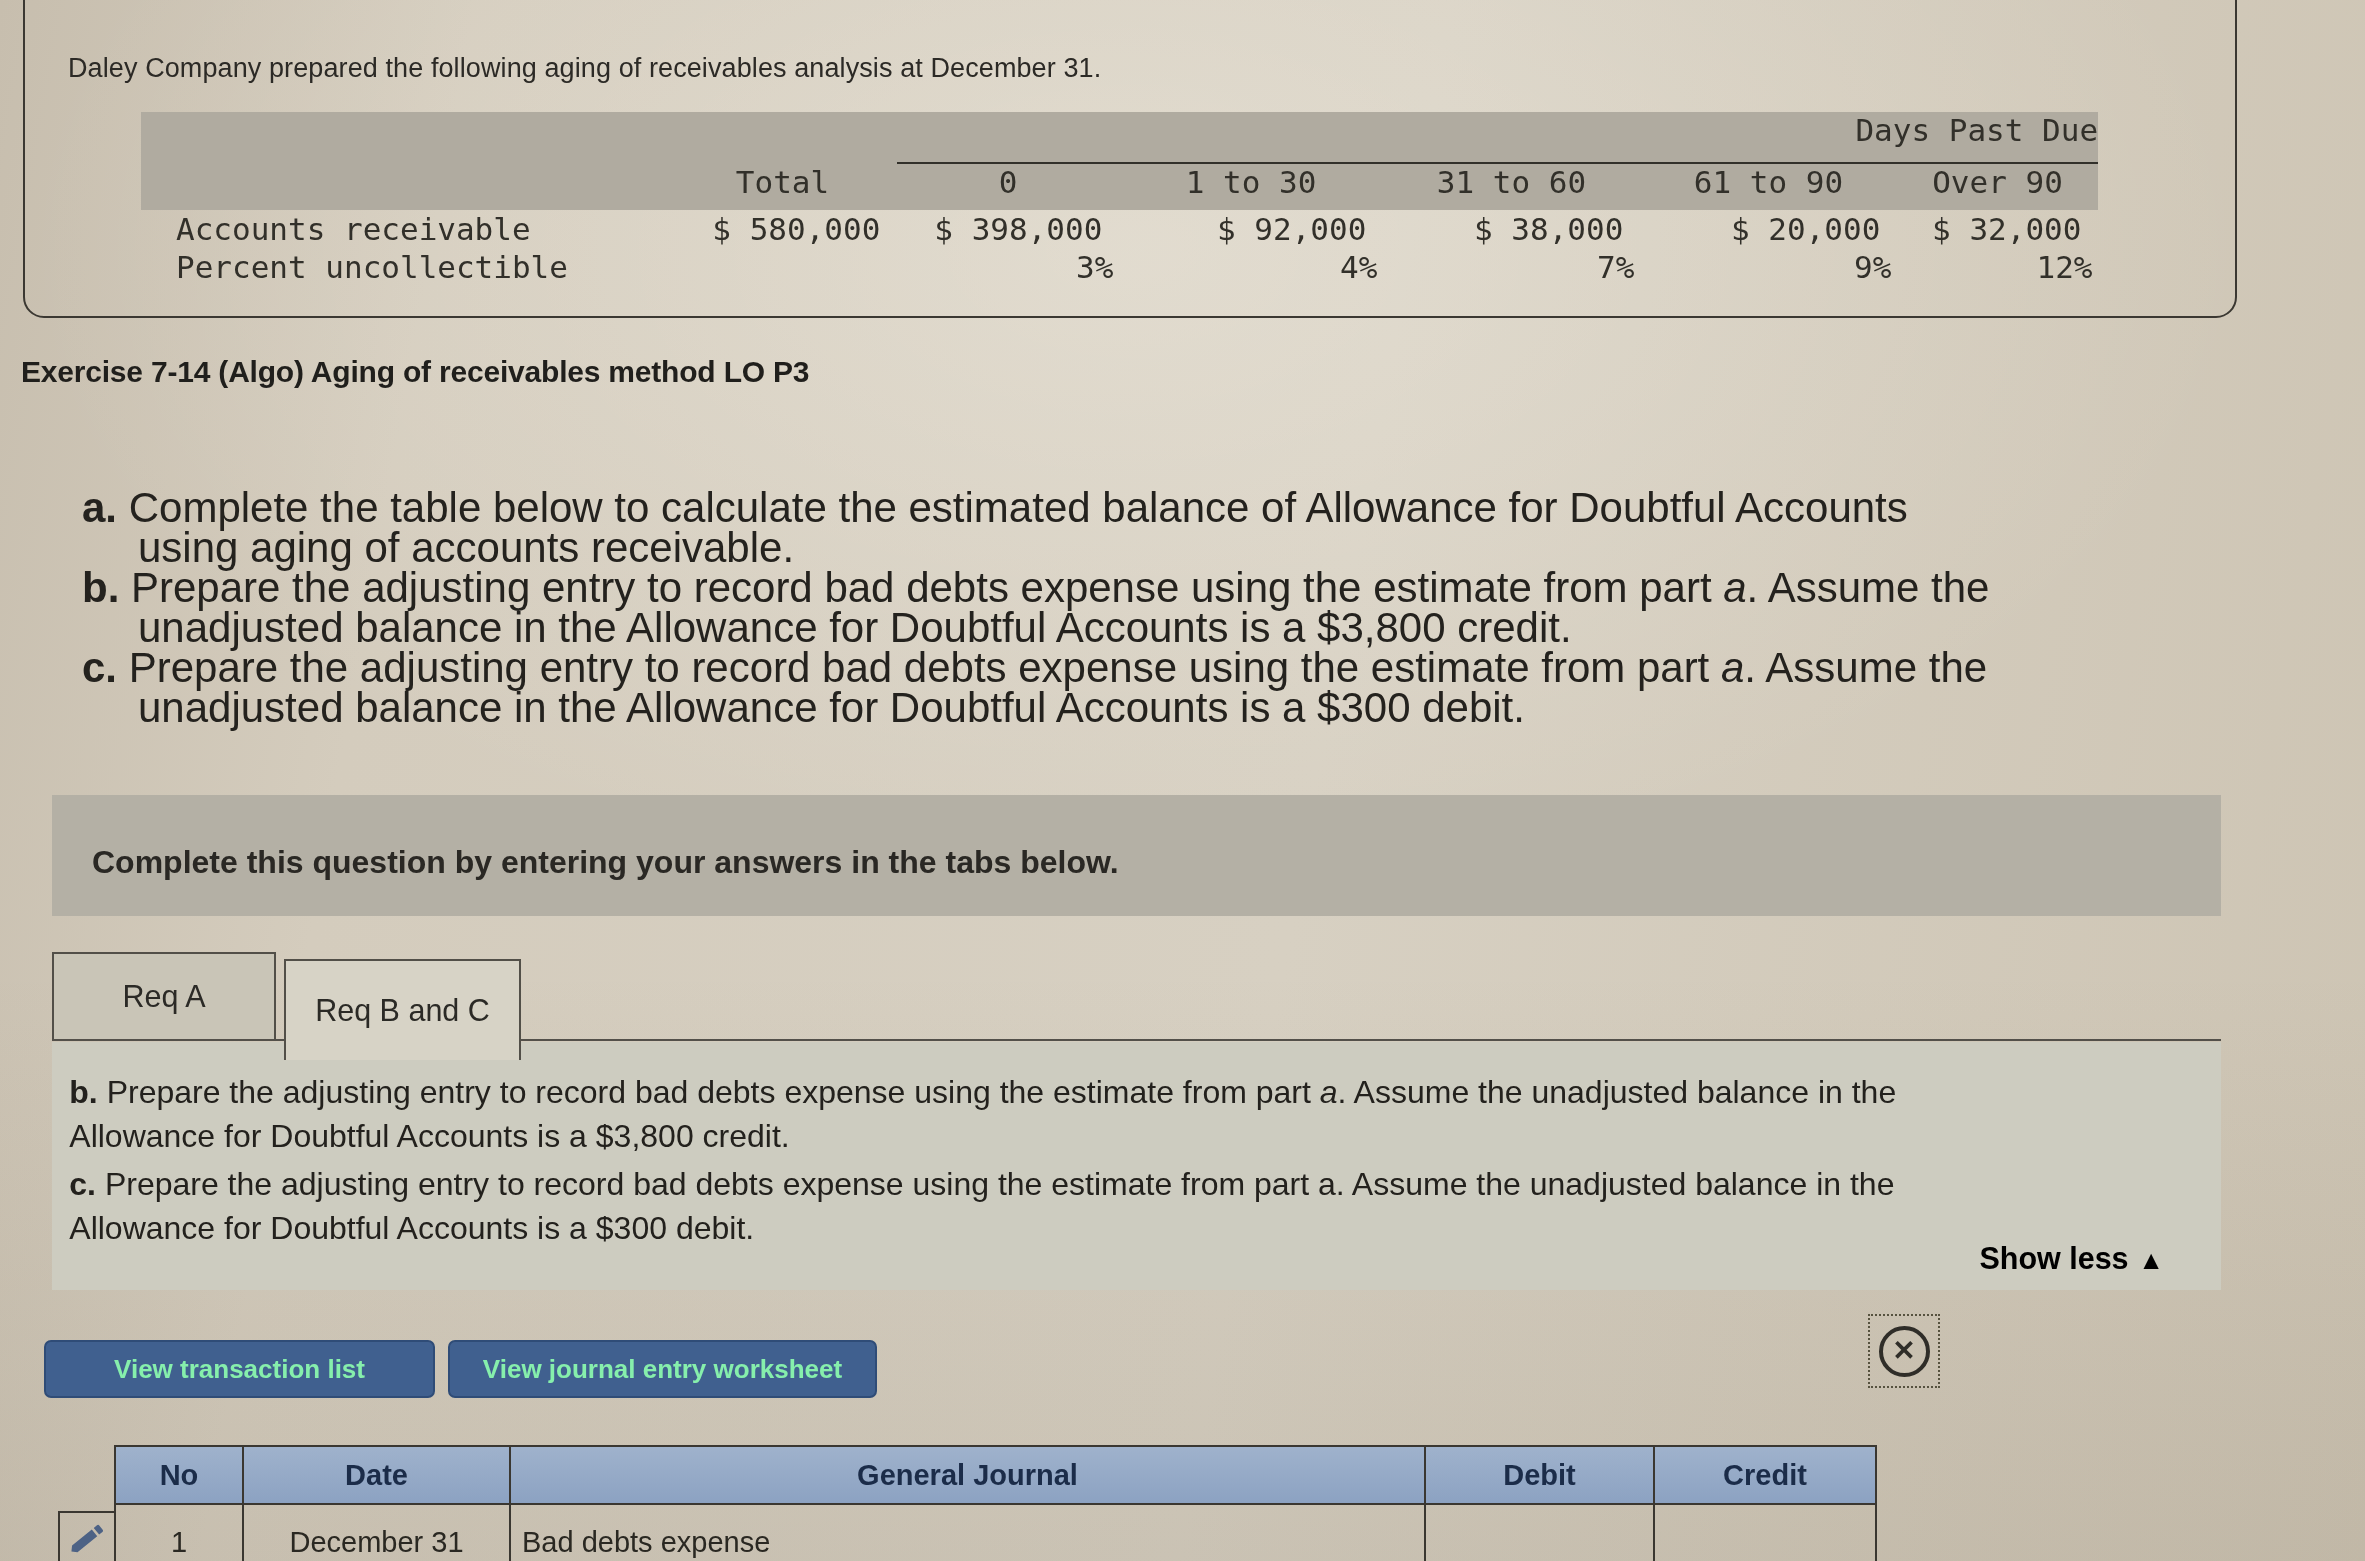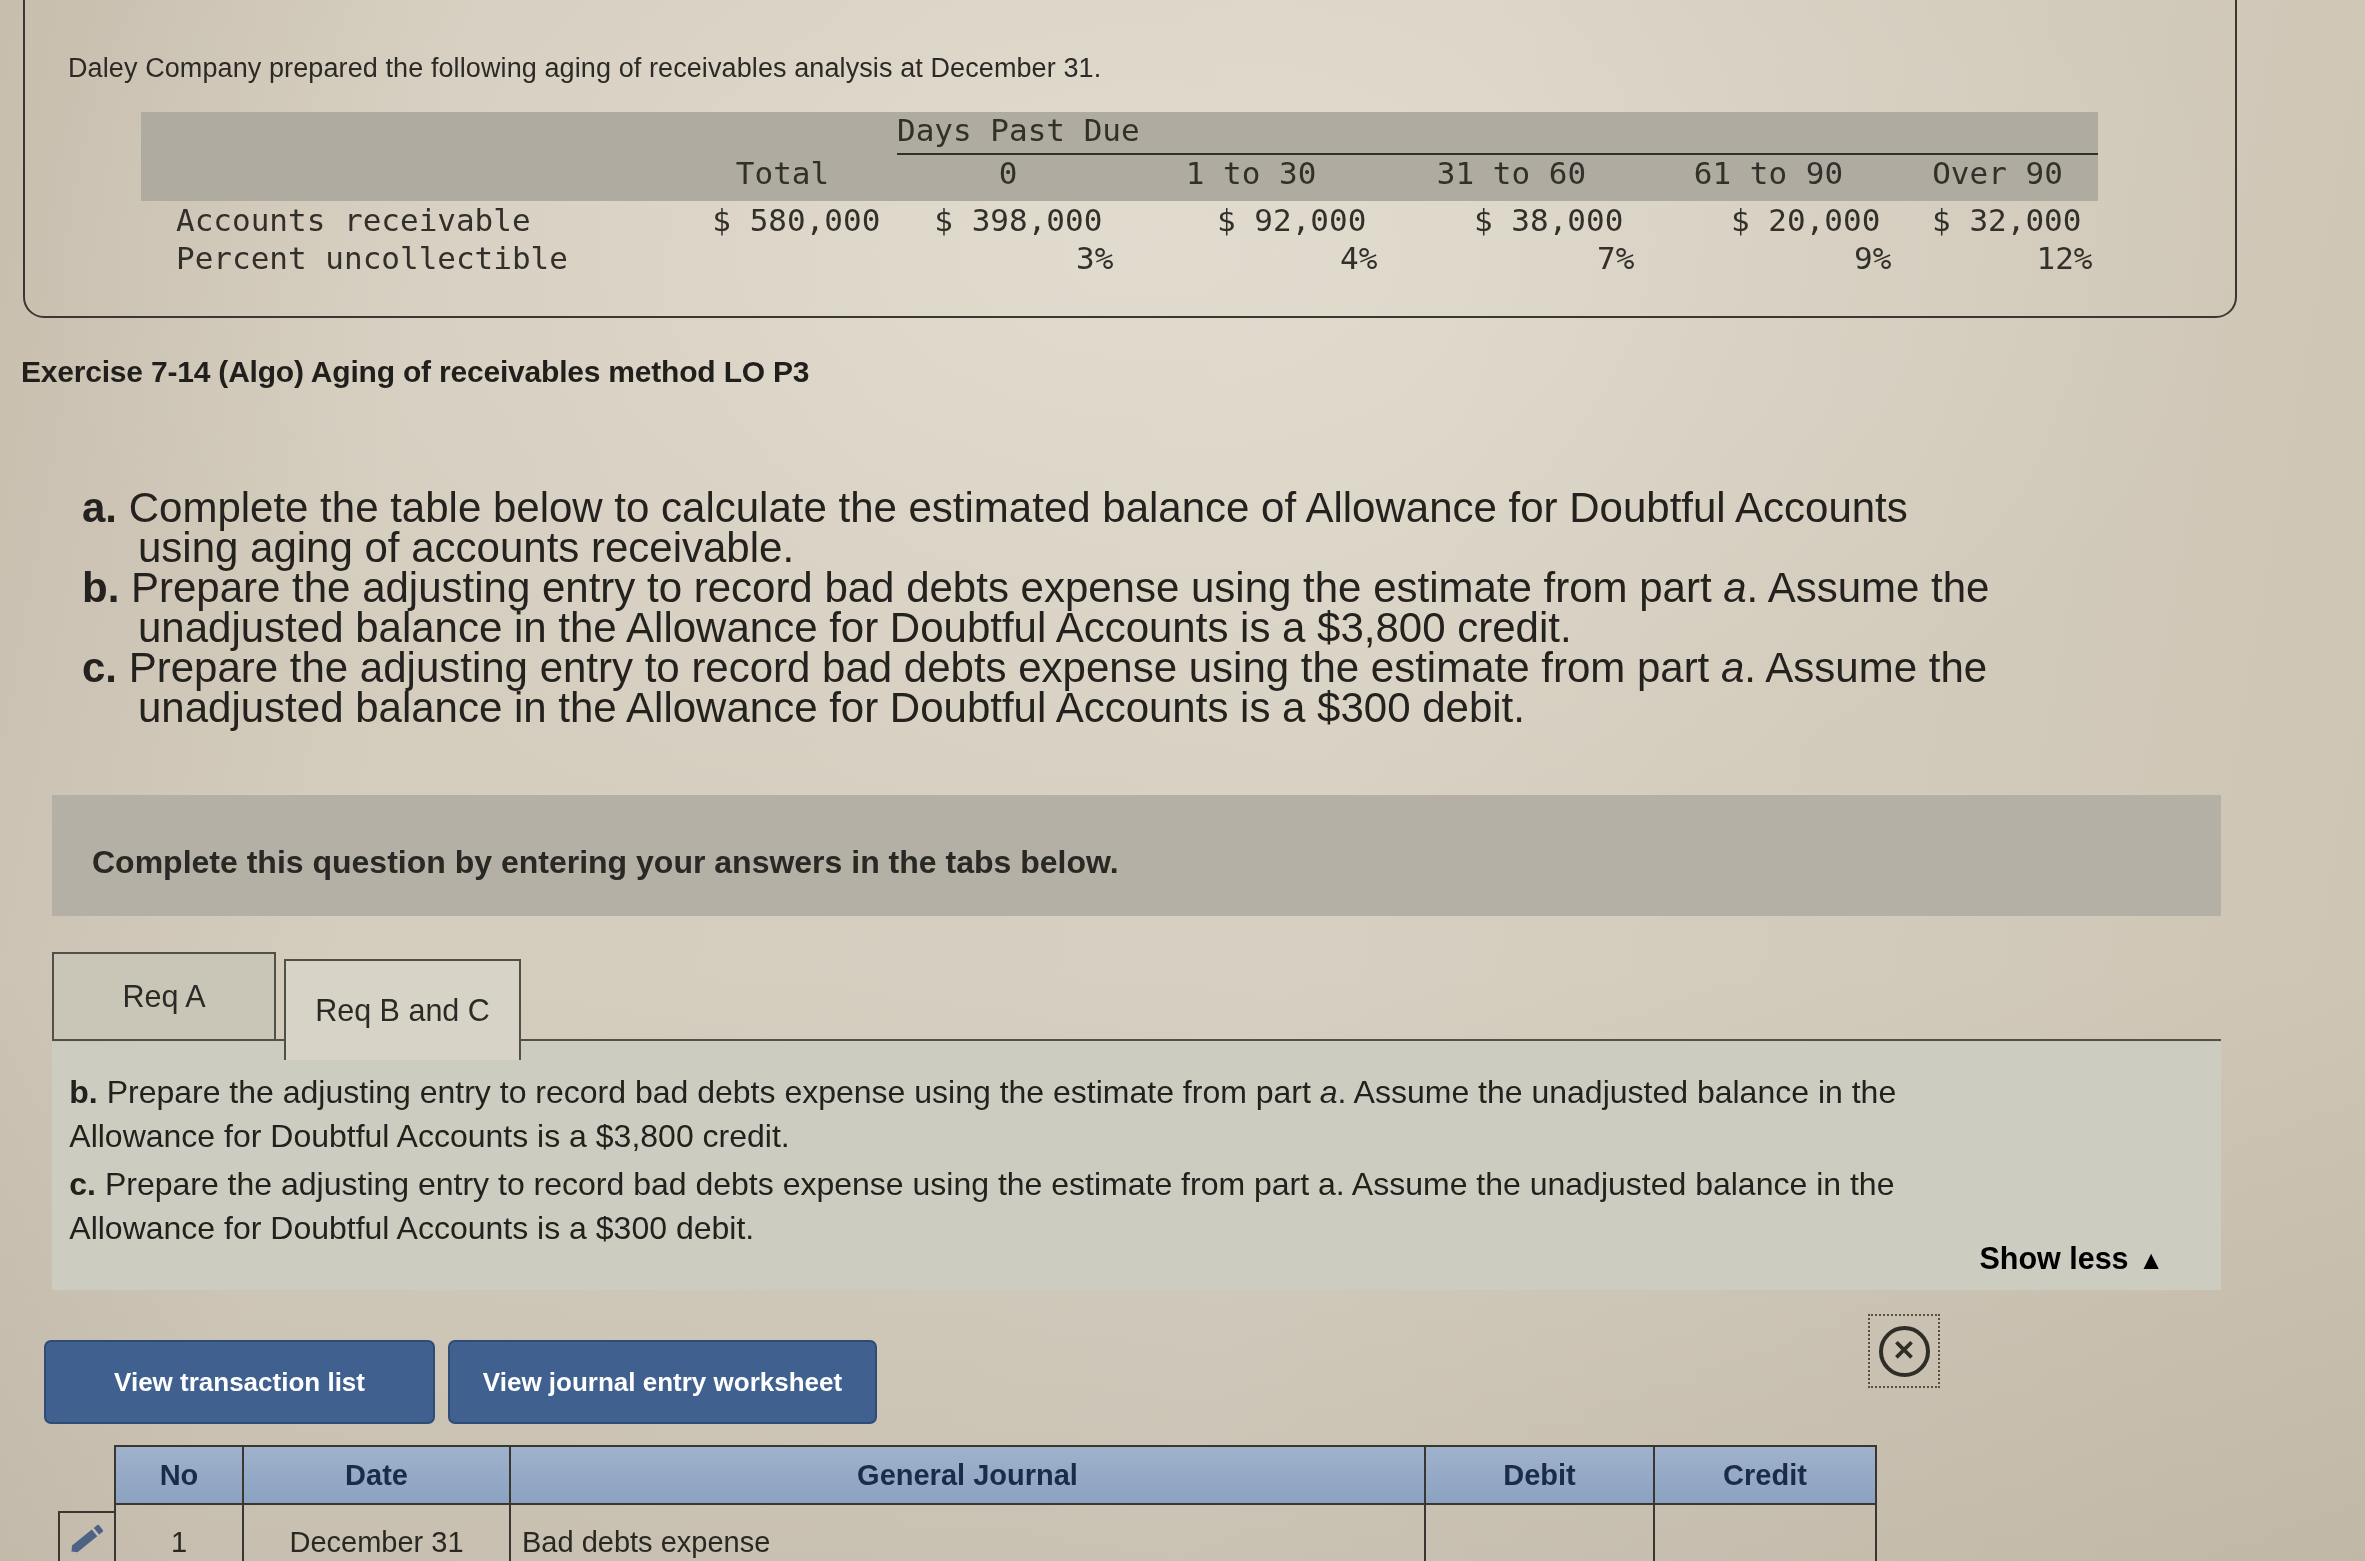--- a/index.html
+++ b/index.html
@@ -22,21 +22,21 @@
   .intro { position:absolute; left:43px; top:61px; font-size:27px; color:#2c2a26; letter-spacing:0.1px;margin-top:20px; }
 
   .aging {
     position:absolute; left:116px; top:140px; width:1957px;
     border-collapse:collapse; table-layout:fixed;
     font-family:"DejaVu Sans Mono", monospace; font-size:31px; color:#32302a;
   }
   .aging td { padding:0; }
   .aging tr.band td { background:#b0aba0; }
   .aging tr.r1 { height:40px; }
-  .aging td.dpd { text-align:left; vertical-align:bottom; padding-bottom:5px; border-bottom:2.8px solid #32302a; }
+  .aging td.dpd { text-align:right; vertical-align:bottom; padding-bottom:14px; border-bottom:2.8px solid #32302a; }
   .aging tr.r2 { height:36px; }
   .aging td.ch { text-align:center; vertical-align:bottom; padding-bottom:10px; }
   .aging tr.dr { height:38px; }
   .aging td.lbl { text-align:left; padding-left:35px; vertical-align:middle; }
   .aging td.num { text-align:right; padding-right:16.7px; vertical-align:middle; }
   .aging td.pct { text-align:right; padding-right:5.6px; vertical-align:middle; }
 
   
   .ex-title { position:absolute; left:21px; top:355px; font-size:30px; font-weight:bold; color:#201f1c; letter-spacing:-0.2px; }
   .instructions { position:absolute; left:82px; top:488px; width:1915px; font-size:42px; line-height:40px; color:#24221e; }
@@ -66,23 +66,23 @@
   }
   .tp { margin-left:17.3px; width:1915px; font-size:32px; line-height:44px; color:#23211d; }
   .tp.first { padding-top:28px; }
   .tp.second { padding-top:4.2px; }
   .tp b { font-weight:bold; }
   .show-less { position:absolute; right:57px; bottom:14px; font-size:30.5px; font-weight:bold; color:#000000; cursor:pointer; }
   .show-less .tri { font-size:26px; margin-left:9.7px; }
 
   
   .action-btn {
-    position:absolute; top:1340px; height:84px;
+    position:absolute; top:1340px; height:58px;
     background:#40608f; border:2.1px solid #2f4c77; border-radius:7px;
-    color:#ffffff; font-size:26px; font-weight:bold; font-family:inherit;
+    color:#86efac; font-size:26px; font-weight:bold; font-family:inherit;
     display:flex; align-items:center; justify-content:center; cursor:pointer;
   }
   .btn-transactions { left:44px; width:391px; }
   .btn-worksheet { left:448px; width:429px; }
 
   
   .dismiss {
     position:absolute; left:1868px; top:1314px; width:72px; height:74px;
     border:2.8px dotted #56523f; display:flex; align-items:center; justify-content:center; cursor:pointer;
   }

